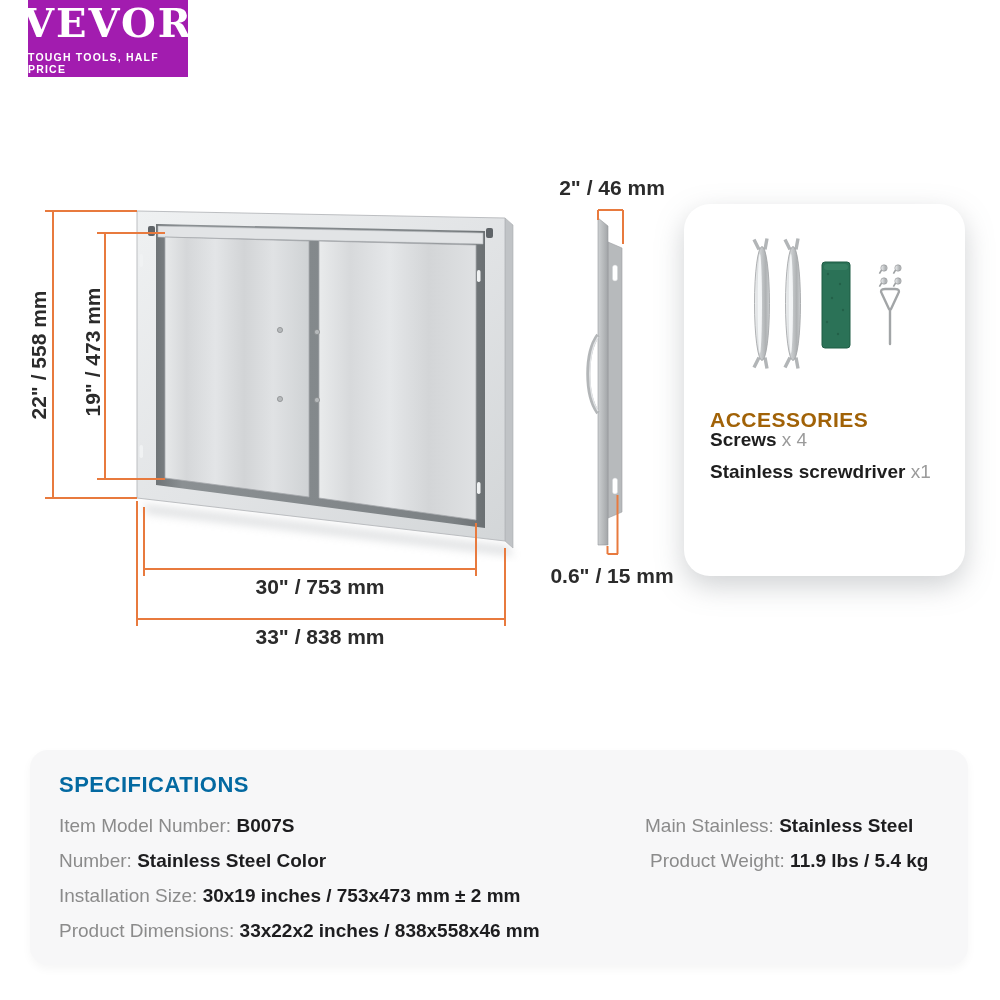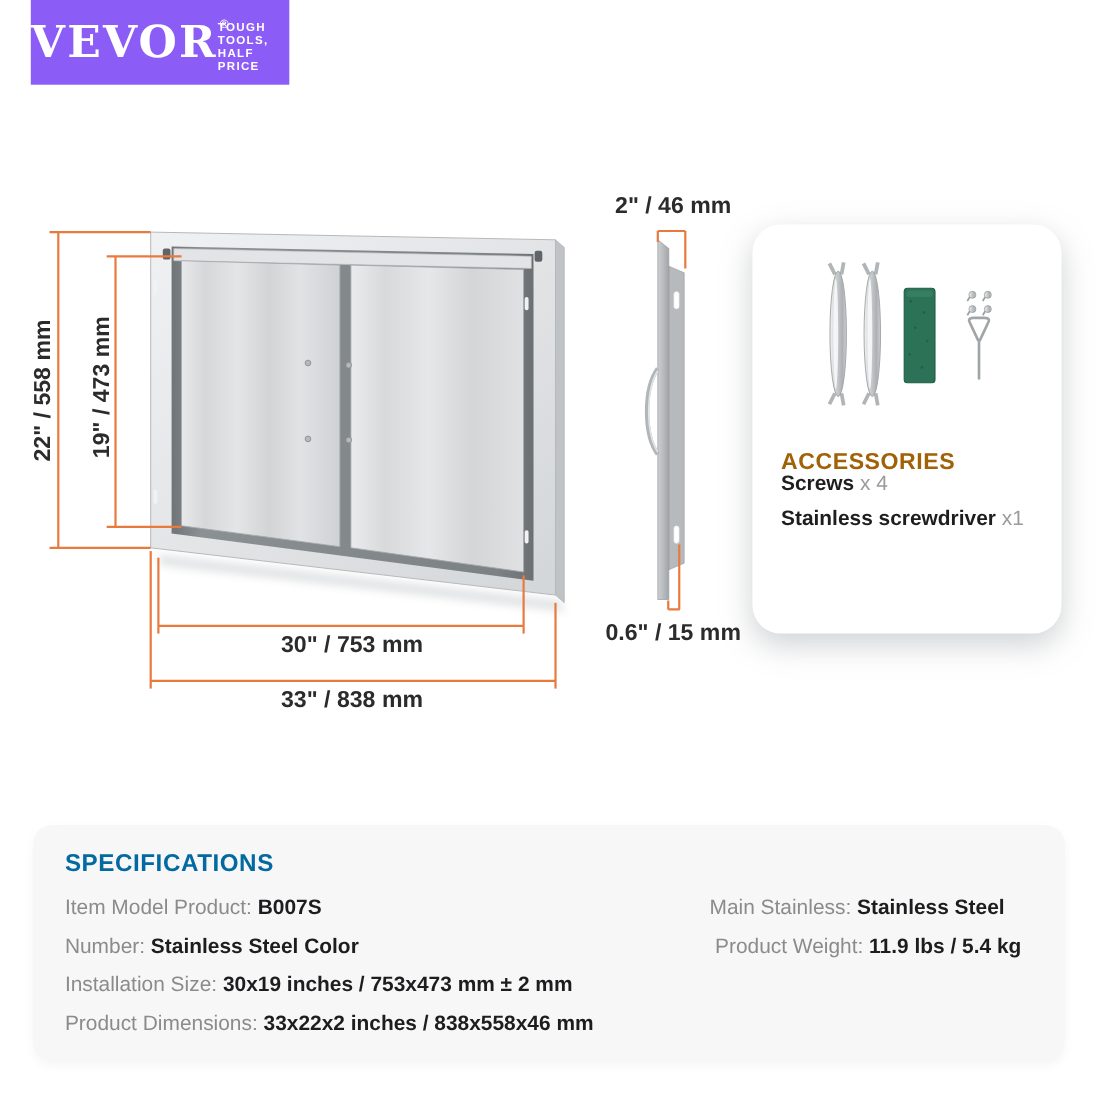--- a/index.html
+++ b/index.html
@@ -1,21 +1,21 @@
 <!DOCTYPE html>
 <html><head>
 <meta charset="utf-8">
 <style>
   * { margin:0; padding:0; box-sizing:border-box; }
   html,body { width:1000px; height:1000px; background:#ffffff; font-family:"Liberation Sans", sans-serif; }
   .canvas { position:relative; width:1000px; height:1000px; background:#fff; overflow:hidden; }
 
   
-  .logo { position:absolute; left:28px; top:0; width:235px; height:77px; background:#8b5cf6;
-          display:flex; flex-direction:row; align-items:center; justify-content:center; }
+  .logo { position:absolute; left:28px; top:0; width:160px; height:77px; background:#a21caf;
+          display:flex; flex-direction:column; align-items:center; justify-content:center; }
   .logo-word { color:#fff; font-weight:800; font-size:40px; letter-spacing:2px; line-height:1;
                font-family:"DejaVu Serif","Liberation Serif",serif; position:relative; }
   .logo-word sup { font-size:11px; position:absolute; top:-2px; right:-12px; font-family:"Liberation Sans",sans-serif; }
   .logo-tagline { color:#fff; font-weight:bold; font-size:10.5px; letter-spacing:1.2px; margin-top:8px;
                   font-family:"Liberation Sans",sans-serif; }
 
   svg { position:absolute; }
   .front-svg { left:30px; top:140px; }
   .side-svg  { left:575px; top:195px; }
 
@@ -236,21 +236,21 @@
     <div class="acc-title">ACCESSORIES</div>
     <div class="acc-rows">
       <div class="acc-row"><span class="nm">Screws</span> <span class="qt">x 4</span></div>
       <div class="acc-row"><span class="nm">Stainless screwdriver</span> <span class="qt">x1</span></div>
     </div>
   </div>
 
   <div class="spec-panel">
     <div class="spec-title">SPECIFICATIONS</div>
     <div class="spec-col left">
-      <div class="spec-row"><span class="lb">Item Model Product: </span><span class="vl">B007S</span></div>
+      <div class="spec-row"><span class="lb">Item Model Number: </span><span class="vl">B007S</span></div>
       <div class="spec-row"><span class="lb">Number: </span><span class="vl">Stainless Steel Color</span></div>
       <div class="spec-row"><span class="lb">Installation Size: </span><span class="vl">30x19 inches / 753x473 mm ± 2 mm</span></div>
       <div class="spec-row"><span class="lb">Product Dimensions: </span><span class="vl">33x22x2 inches / 838x558x46 mm</span></div>
     </div>
     <div class="spec-col right">
       <div class="spec-row"><span class="lb">Main Stainless: </span><span class="vl">Stainless Steel</span></div>
       <div class="spec-row" style="margin-left:5px;"><span class="lb">Product Weight: </span><span class="vl">11.9 lbs / 5.4 kg</span></div>
     </div>
   </div>
 

